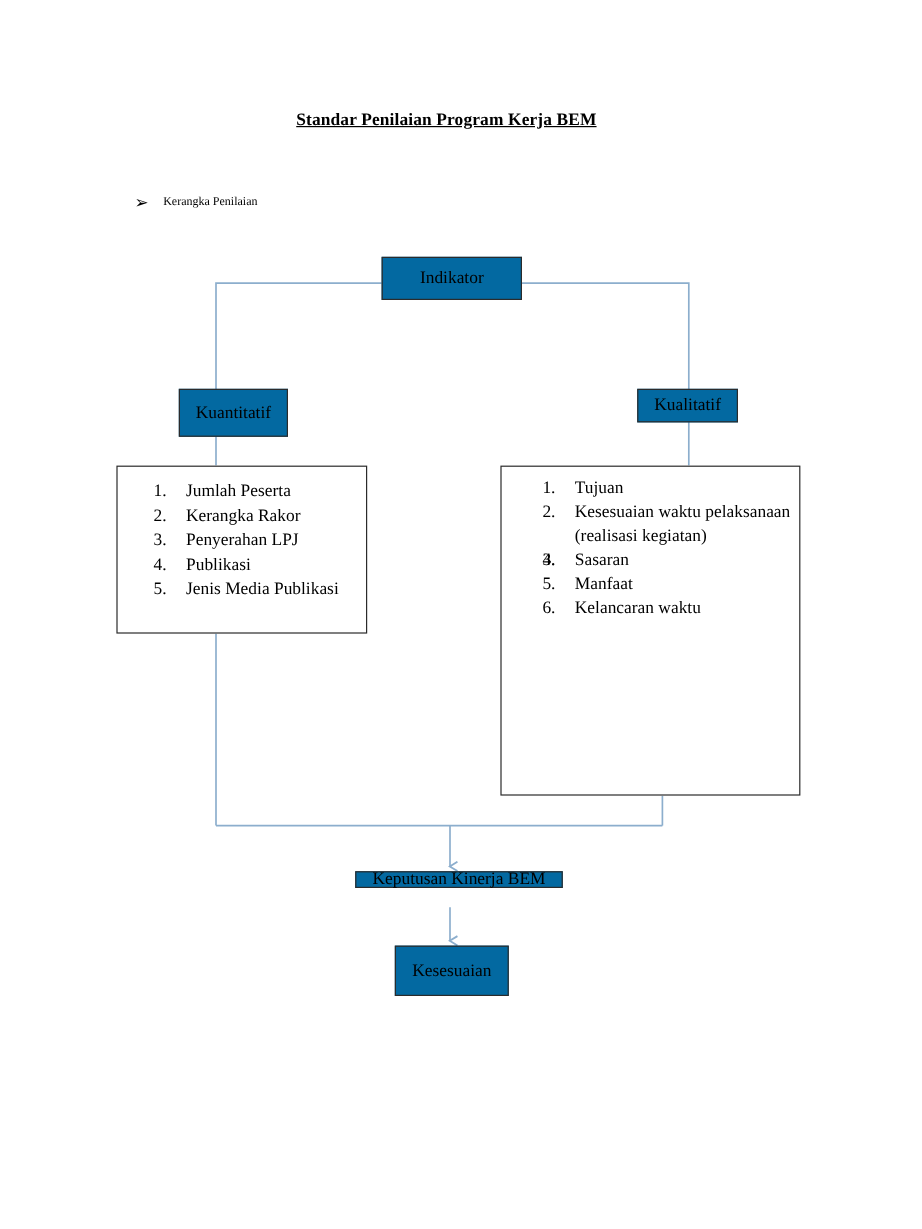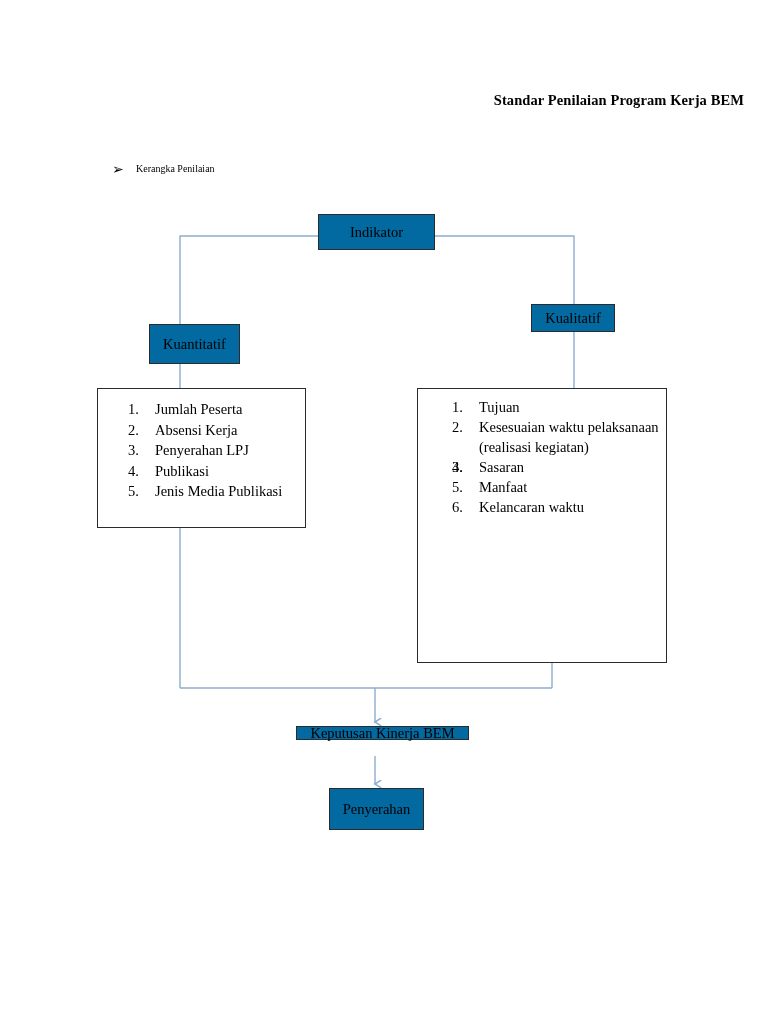--- a/index.html
+++ b/index.html
@@ -22,25 +22,26 @@
     width: 768px;
     height: 1024px;
   }
 
   
   .doc-title {
     position: absolute;
     top: 91px;
     left: 0;
     width: 744px;
-    text-align: right;
+    text-align: center;
     font-size: 14.5px;
     font-weight: bold;
     letter-spacing: 0.1px;
     line-height: 18px;
+    text-decoration: underline;
   }
 
   
   .bullet-row {
     position: absolute;
     top: 159px;
     left: 112px;
     display: flex;
     align-items: flex-start;
     gap: 0;
@@ -87,21 +88,21 @@
     height: 36px;
   }
   .node-kuantitatif {
     left: 149px;
     top: 324px;
     width: 91px;
     height: 40px;
   }
   .node-kualitatif {
     left: 531px;
-    top: 304px;
+    top: 324px;
     width: 84px;
     height: 28px;
     align-items: center;
   }
   .node-keputusan {
     left: 296px;
     top: 726px;
     width: 173px;
     height: 14px;
   }
@@ -215,32 +216,32 @@
 
   <div class="node node-kualitatif">
     <span class="node-label">Kualitatif</span>
   </div>
 
   <div class="node node-keputusan">
     <span class="node-label">Keputusan Kinerja BEM</span>
   </div>
 
   <div class="node node-persetujuan">
-    <span class="node-label">Penyerahan</span>
+    <span class="node-label">Kesesuaian</span>
   </div>
 
   <div class="listbox listbox-quant">
     <ol>
       <li>
         <span class="num">1.</span>
         <span class="li-text">Jumlah Peserta</span>
       </li>
       <li>
         <span class="num">2.</span>
-        <span class="li-text">Absensi Kerja</span>
+        <span class="li-text">Kerangka Rakor</span>
       </li>
       <li>
         <span class="num">3.</span>
         <span class="li-text">Penyerahan LPJ</span>
       </li>
       <li>
         <span class="num">4.</span>
         <span class="li-text">Publikasi</span>
       </li>
       <li>

